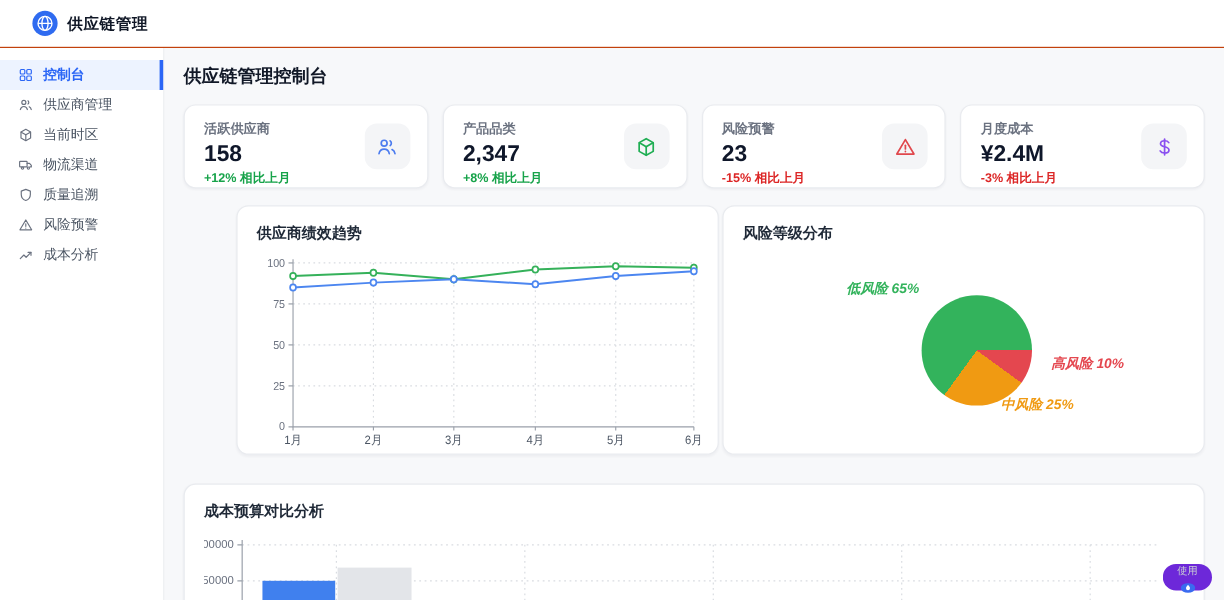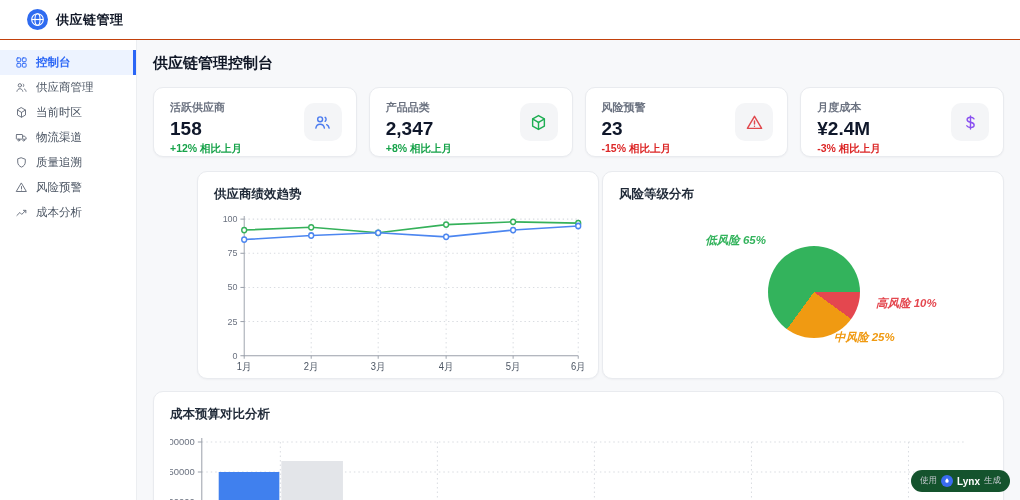--- a/index.html
+++ b/index.html
@@ -30,39 +30,39 @@
   .stats { display:grid; grid-template-columns:repeat(4,1fr); gap:12px; margin-bottom:14px; }
   .stat-card { position:relative; background:#fff; border:1px solid #e9ebef; border-radius:10px; padding:12px 16px; height:70px; box-shadow:0 1px 2px rgba(16,24,40,.04); }
   .stat-label { font-size:11px; color:#6b7280; margin-bottom:3px;font-weight:bold; }
   .stat-value { font-size:19px; font-weight:700; color:#0f172a; line-height:1.15; }
   .stat-delta { font-size:10.5px; font-weight:600; margin-top:2px; }
   .delta-up { color:#17a34a; } .delta-down { color:#dc2626; }
   .stat-icon { position:absolute; right:14px; top:50%; transform:translateY(-50%); width:38px; height:38px; border-radius:10px; background:#f4f5f7; display:flex; align-items:center; justify-content:center; }
   .stat-icon svg { width:19px; height:19px; fill:none; stroke-width:1.8; stroke-linecap:round; stroke-linejoin:round; }
 
   
-  .charts-row { display:grid; grid-template-columns:1fr 1fr; gap:3px; margin-bottom:12px;padding-left:44px; }
+  .charts-row { display:grid; grid-template-columns:1fr 1fr; gap:3px; margin-bottom:24px;padding-left:44px; }
   .card { background:#fff; border:1px solid #e9ebef; border-radius:10px; box-shadow:0 1px 2px rgba(16,24,40,.04); }
   .chart-card { height:208px; padding:14px 16px; }
   .card-title { font-size:12.5px; font-weight:700; color:#1f2937; margin-bottom:6px; }
   .line-svg { width:100%; height:170px; overflow:visible; display:block; }
   .axis { stroke:#9aa0aa; stroke-width:1; fill:none; }
   .gridline { stroke:#d9dce1; stroke-width:1; stroke-dasharray:1.5 3; fill:none; }
   .ticktext { font-size:9.5px; fill:#6b7280; }
   .monthtext { font-size:10px; fill:#4b5563; }
 
   .pie-wrap { position:relative; height:170px; }
   .pie { position:absolute; width:92px; height:92px; border-radius:50%; }
   .pie-label { position:absolute; font-size:11.5px; font-weight:600; white-space:nowrap;font-style:italic; }
 
   .bar-card { height:150px; padding:14px 16px; }
   .bar-svg { width:100%; height:110px; display:block; }
 
   
-  .lynx-badge { position:fixed; right:10px; bottom:8px; background:#14532d; border-radius:13px; height:22px; display:flex; align-items:center; gap:4px; padding:0 9px; z-index:20; cursor:pointer; }
+  .lynx-badge { position:fixed; right:10px; bottom:8px; background:#6d28d9; border-radius:13px; height:22px; display:flex; align-items:center; gap:4px; padding:0 9px; z-index:20; cursor:pointer;flex-direction:column; }
   .lynx-badge .mini { font-size:8.5px; color:#c9cdd3; }
   .lynx-logo { width:12px; height:12px; border-radius:50%; background:#3a6bf0; display:flex; align-items:center; justify-content:center; }
   .lynx-logo svg { width:8px; height:8px; fill:#fff; }
   .lynx-brand { font-size:10px; font-weight:700; color:#fff; }
 </style>
 </head>
 <body>
 
 <header class="header">
   <div class="brand">

